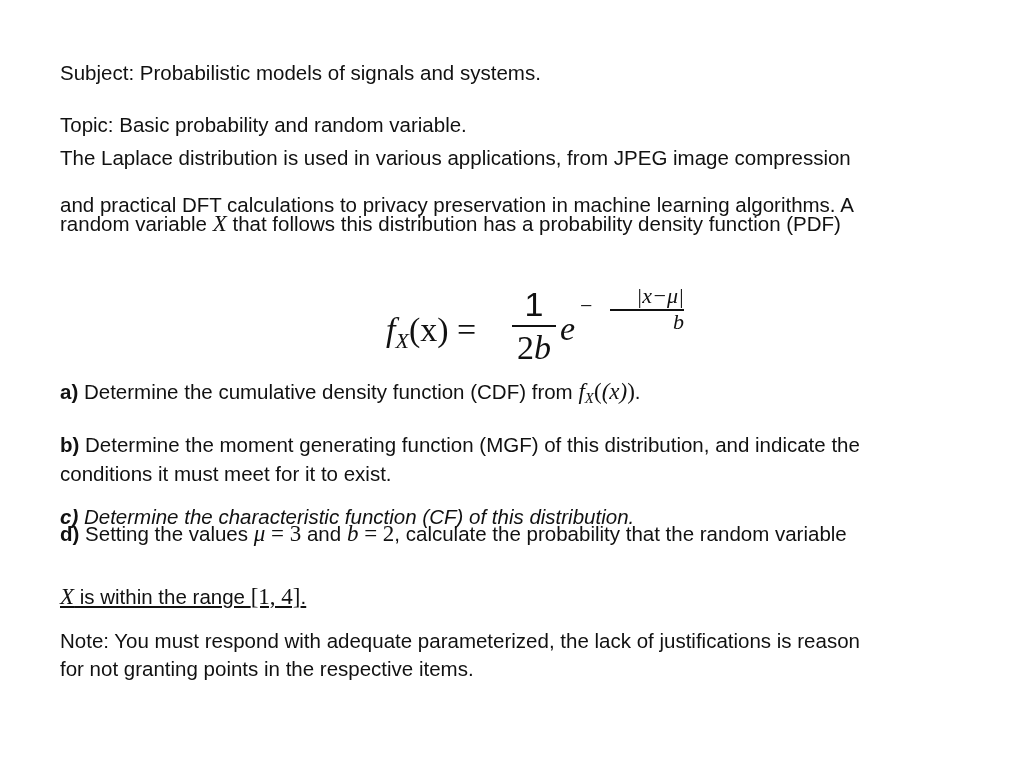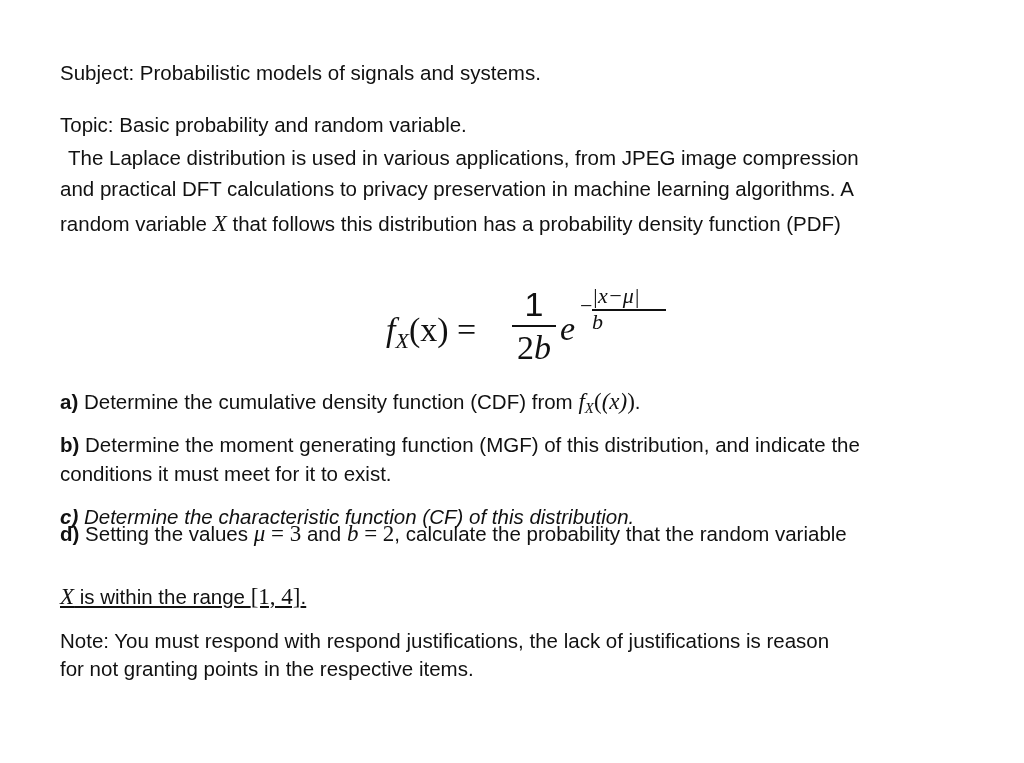--- a/index.html
+++ b/index.html
@@ -101,40 +101,40 @@
       font-size: 22px;
       white-space: nowrap;
     }
     .formula .exp .minus {
       position: absolute;
       left: 0;
       top: 10px;
     }
     .formula .exp .efrac {
       position: absolute;
-      left: 12px;
+      left: 30px;
       top: 0;
       width: 74px;
-      text-align: left;
+      text-align: right;
     }
     .formula .exp .efrac .enum { display: block; line-height: 26px; font-style: italic; }
     .formula .exp .efrac .ebar { display: block; height: 1.5px; background: #111; }
     .formula .exp .efrac .eden { display: block; line-height: 22px; font-style: italic; }
   </style>
 </head>
 <body>
 
 <div class="page">
 
   <div class="line" style="top:61px;">Subject: Probabilistic models of signals and systems.</div>
   <div class="line" style="top:113px;">Topic: Basic probability and random variable.</div>
 
   <div class="para" style="top:143px;">
-    <div class="line" style="position:relative; top:0; line-height:30px;margin-left:8px;">The Laplace distribution is used in various applications, from JPEG image compression</div>
-    <div class="line" style="position:relative; top:0; line-height:31px;">and practical DFT calculations to privacy preservation in machine learning algorithms. A</div>
+    <div class="line" style="position:relative; top:0; line-height:30px;">The Laplace distribution is used in various applications, from JPEG image compression</div>
+    <div class="line" style="position:relative; top:16px; line-height:31px;">and practical DFT calculations to privacy preservation in machine learning algorithms. A</div>
     <div class="line" style="position:relative; top:0; line-height:39px;">
       <span>random variable </span><span class="math">X</span><span> that follows this distribution has a probability density function (PDF)</span>
     </div>
   </div>
 
   <div class="formula">
     <div class="lhs">
       <span class="it">f</span><span class="sub2">X</span><span>(x) =</span>
     </div>
     <div class="frac">
@@ -146,36 +146,36 @@
     <div class="exp">
       <span class="minus">−</span>
       <span class="efrac">
         <span class="enum">|x−μ|</span>
         <span class="ebar"></span>
         <span class="eden">b</span>
       </span>
     </div>
   </div>
 
-  <div class="line" style="top:390px;">
+  <div class="line" style="top:380px;">
     <b class="label">a)</b><span> Determine the cumulative density function (CDF) from </span><span class="math">f</span><span class="math sub">X</span><span class="math-up">(<span class="math">(x)</span>)</span><span>.</span>
   </div>
 
   <div class="line" style="top:433px;text-align:right;">
     <b class="label">b)</b><span> Determine the moment generating function (MGF) of this distribution, and indicate the</span>
   </div>
   <div class="line" style="top:462px;">conditions it must meet for it to exist.</div>
 
   <div class="line" style="top:505px;font-style:italic;">
     <b class="label">c)</b><span> Determine the characteristic function (CF) of this distribution.</span>
   </div>
 
   <div class="line" style="top:522px;">
     <b class="label">d)</b><span> Setting the values </span><span class="math">μ</span><span class="math-up"> = 3</span><span> and </span><span class="math">b</span><span class="math-up"> = 2</span><span>, calculate the probability that the random variable</span>
   </div>
   <div class="line" style="top:585px;text-decoration:underline;">
     <span class="math">X</span><span> is within the range </span><span class="math-up">[1, 4]</span><span>.</span>
   </div>
 
-  <div class="line" style="top:629px;">Note: You must respond with respond justifications, the lack of justifications is reason</div>
+  <div class="line" style="top:629px;">Note: You must respond with adequate parameterized, the lack of justifications is reason</div>
   <div class="line" style="top:657px;">for not granting points in the respective items.</div>
 
 </div>
 
 </body></html>

